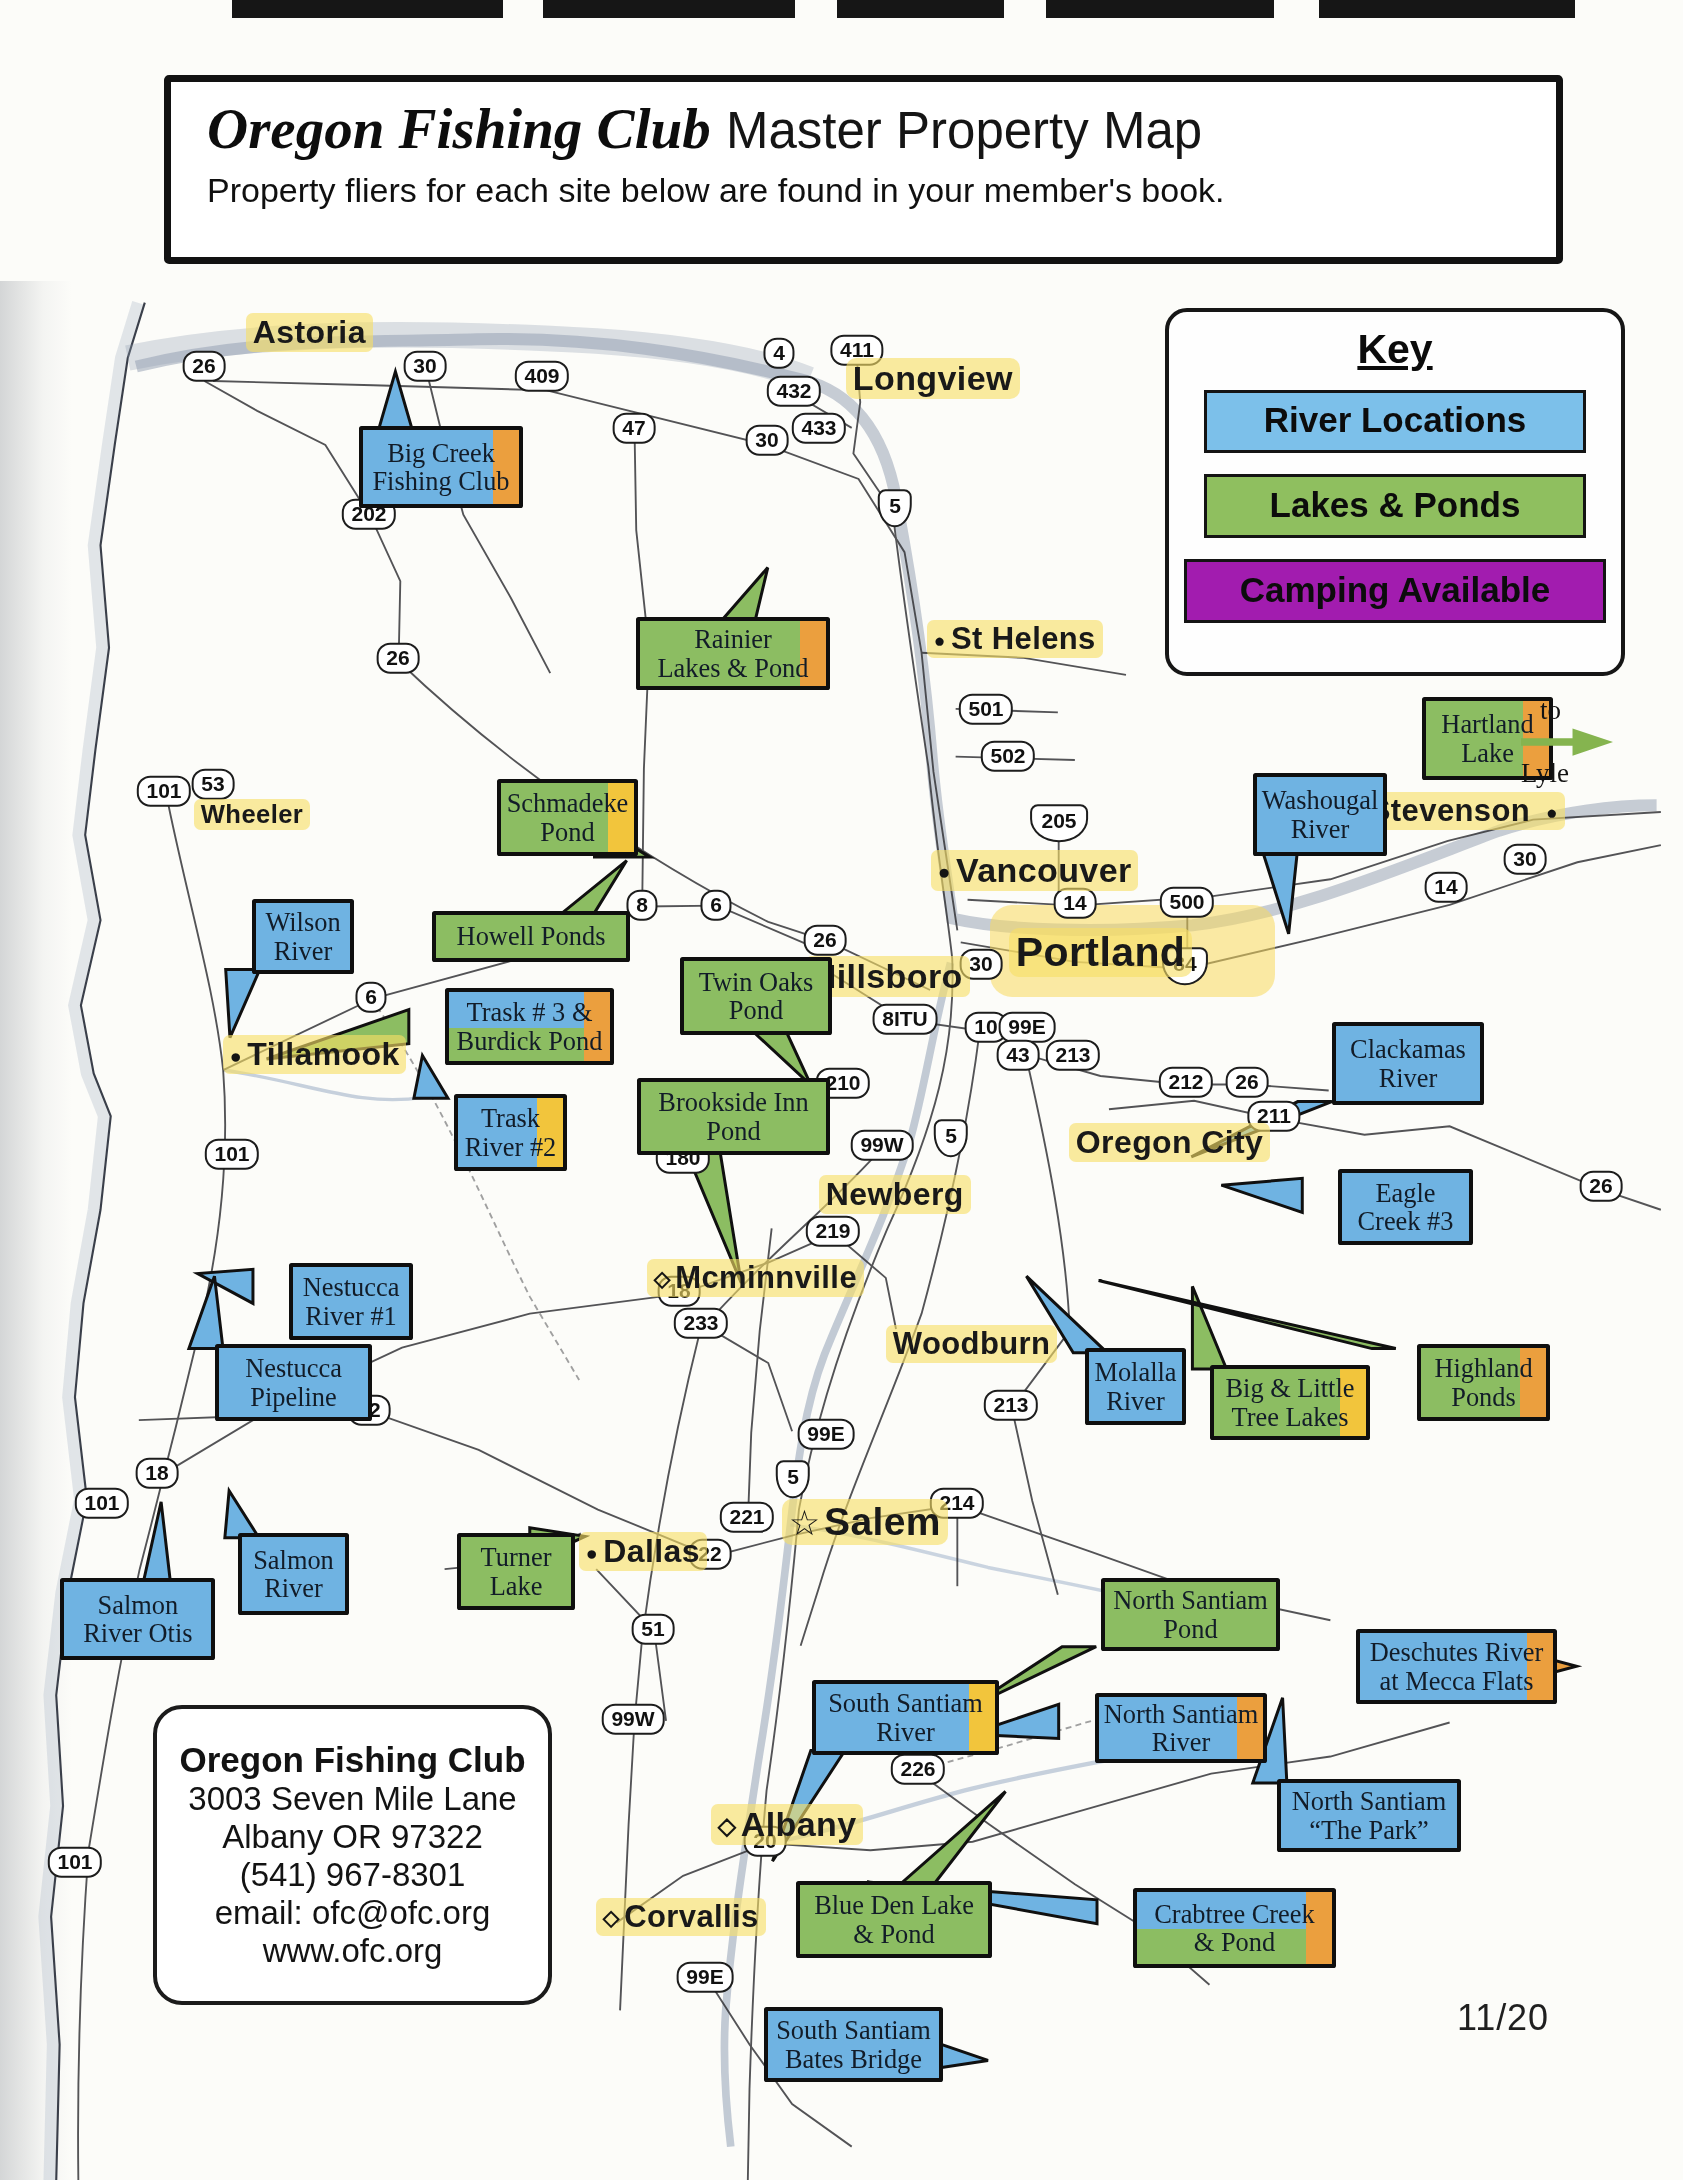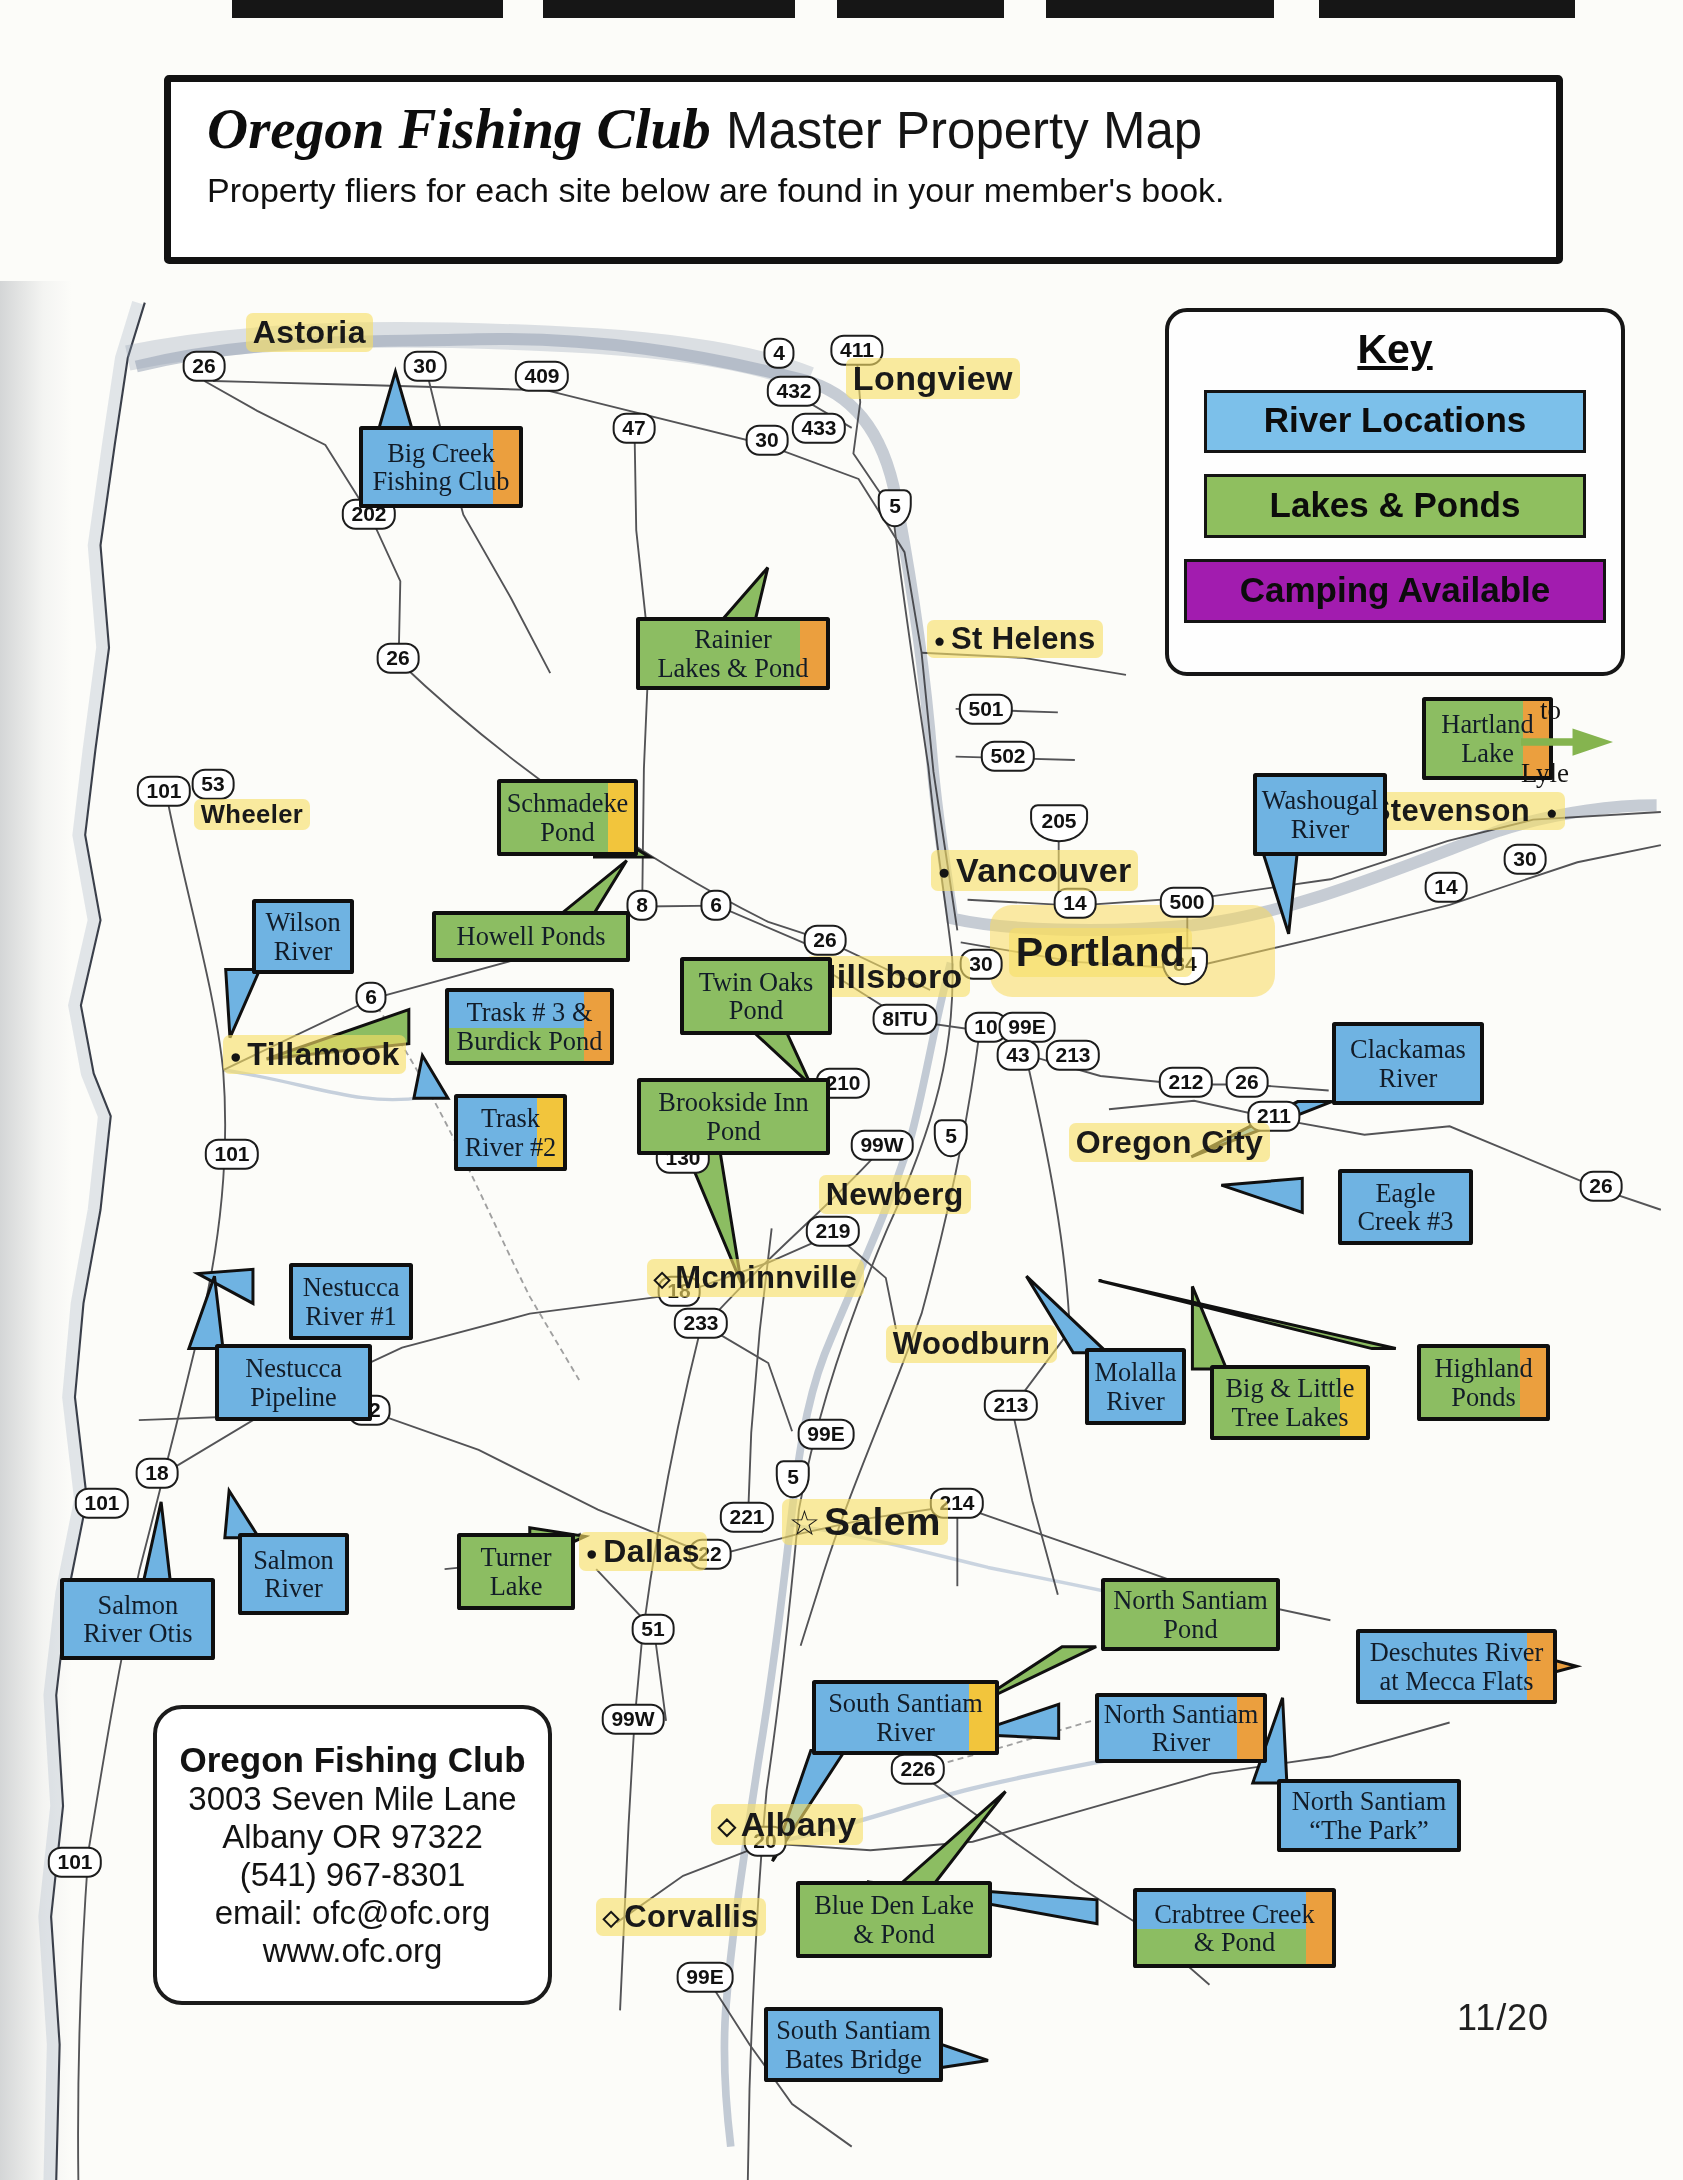--- a/index.html
+++ b/index.html
@@ -27,21 +27,21 @@
     padding:7.7px 0 10.2px;color:#0c0c0c;box-sizing:border-box;}
   .keyentry.camping{width:422px;}
 
   .callout{position:absolute;z-index:6;box-sizing:border-box;border:4.3px solid #0f0f0f;border-radius:2.6px;
     display:flex;flex-direction:column;align-items:center;justify-content:center;text-align:center;
     font-family:"Liberation Serif",serif;font-size:26.4px;line-height:1.07;color:#121c28;margin-left:40px;}
   .callout span{display:block;padding:0 4.3px;white-space:nowrap;}
 
   .city{position:absolute;font-weight:600;color:#191919;background:rgba(247,222,102,.62);
     padding:0.9px 6.8px;border-radius:6.8px;white-space:nowrap;z-index:4;letter-spacing:0.4px;}
-  .city.bold{font-weight:700;}
+  .city.bold{font-weight:700;border-radius:10px;}
   .marker{display:inline-block;color:#141414;}
   .marker.dot{font-size:.62em;margin-right:5.1px;vertical-align:.12em;}
   .marker.star{font-size:.9em;margin-right:3.4px;font-weight:400;}
   .marker.diamond{font-size:.7em;margin-right:4.3px;vertical-align:.1em;}
   .marker.after{margin-right:0;margin-left:6.8px;}
 
   .shield{position:absolute;transform:translate(-50%,-50%);background:#fff;border:2.6px solid #1d1d1d;
     border-radius:13.6px;padding:0.9px 7.7px 1.7px;font-weight:bold;font-size:21px;color:#111;z-index:3;
     white-space:nowrap;line-height:1.15;}
   .shield.i{border-radius:8.5px 8.5px 55% 55%/8.5px 8.5px 68% 68%;padding:2.6px 9.4px 6.8px;}
@@ -382,21 +382,21 @@
       <div class="shield" style="left: 986px; top: 1027px;"><span>10</span></div>
       <div class="shield" style="left: 1027px; top: 1027px;"><span>99E</span></div>
       <div class="shield" style="left: 1018px; top: 1055px;"><span>43</span></div>
       <div class="shield" style="left: 1073px; top: 1055px;"><span>213</span></div>
       <div class="shield" style="left: 1186px; top: 1082px;"><span>212</span></div>
       <div class="shield" style="left: 1247px; top: 1082px;"><span>26</span></div>
       <div class="shield" style="left: 1274px; top: 1116px;"><span>211</span></div>
       <div class="shield" style="left: 371px; top: 997px;"><span>6</span></div>
       <div class="shield" style="left: 232px; top: 1154px;"><span>101</span></div>
       <div class="shield" style="left: 843px; top: 1083px;"><span>210</span></div>
-      <div class="shield" style="left: 683px; top: 1158px;"><span>130</span></div>
+      <div class="shield" style="left: 683px; top: 1158px;"><span>180</span></div>
       <div class="shield" style="left: 882px; top: 1145px;"><span>99W</span></div>
       <div class="shield i" style="left: 951px; top: 1138px;"><span>5</span></div>
       <div class="shield" style="left: 833px; top: 1231px;"><span>219</span></div>
       <div class="shield" style="left: 1601px; top: 1186px;"><span>26</span></div>
       <div class="shield" style="left: 679px; top: 1291px;"><span>18</span></div>
       <div class="shield" style="left: 701px; top: 1323px;"><span>233</span></div>
       <div class="shield" style="left: 369px; top: 1410px;"><span>22</span></div>
       <div class="shield" style="left: 826px; top: 1434px;"><span>99E</span></div>
       <div class="shield" style="left: 1011px; top: 1405px;"><span>213</span></div>
       <div class="shield" style="left: 957px; top: 1503px;"><span>214</span></div>

